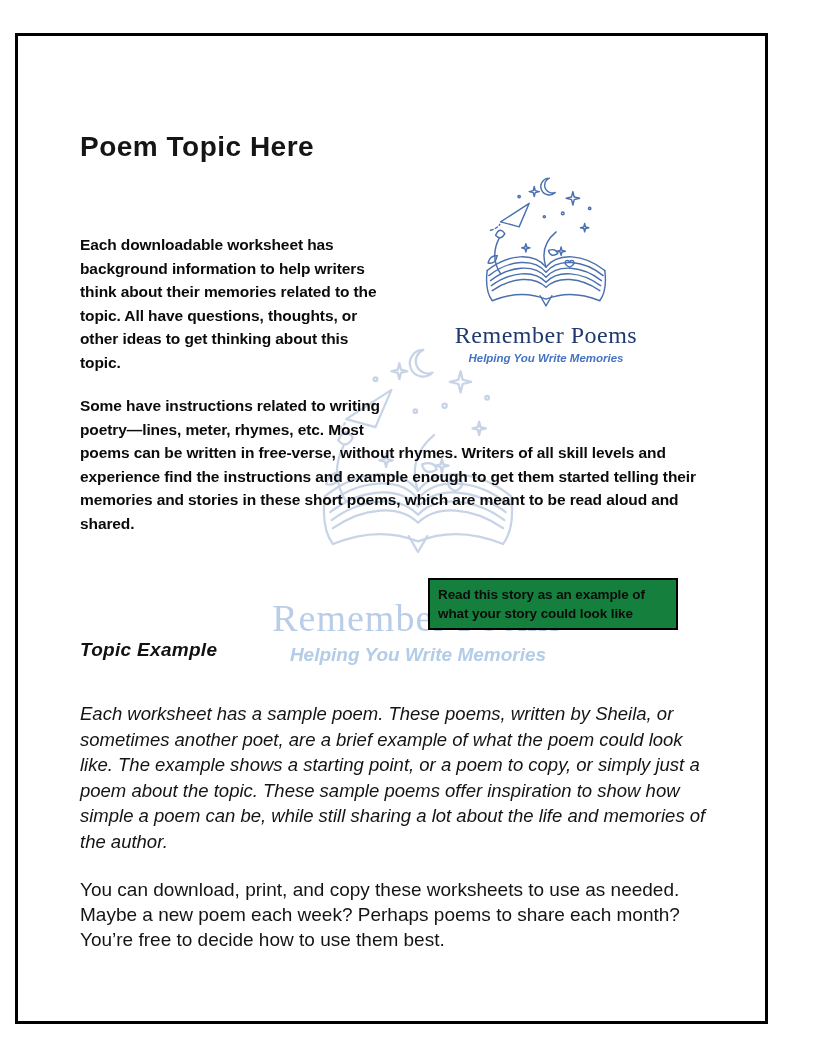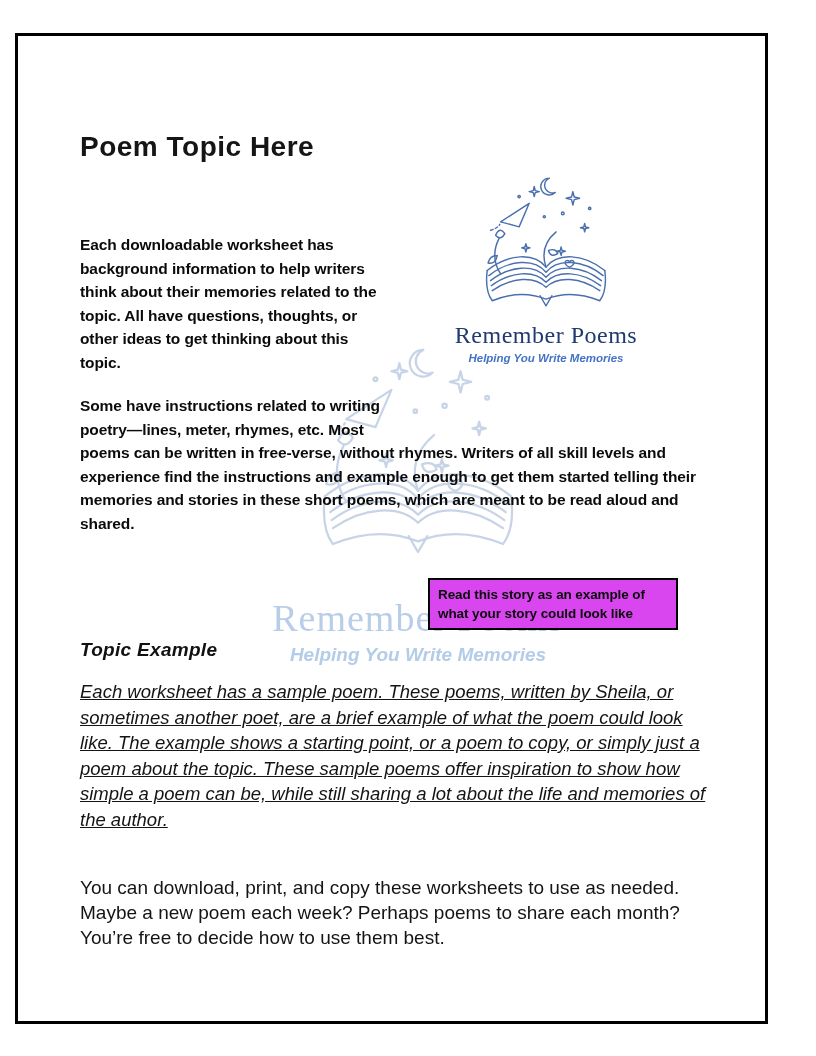--- a/index.html
+++ b/index.html
@@ -63,29 +63,28 @@
   p.instr  { margin-top: 20px; }
   h2.section-heading {
     margin-top: 104px;
     font-size: 19px;
     font-weight: 700;
     font-style: italic;
     letter-spacing: 0.3px;
     color: #111;
   }
   p.italic-para {
-    margin-top: 18px;
+    margin-top: 40px;
     font-style: italic;
     font-size: 18.5px;
     line-height: 25.5px;
     color: #141414;
-    text-decoration: underline;
   }
   p.regular-para {
-    margin-top: 43px;
+    margin-top: 23px;
     font-size: 19px;
     line-height: 25px;
     color: #141414;
   }
   .watermark {
     position: absolute;
     left: 248px; top: 342px;
     width: 340px;
     text-align: center;
     z-index: 0;
@@ -107,21 +106,21 @@
     color: #b3cce8;
     margin-top: 4px;
     white-space: nowrap;
   }
   .callout {
     position: absolute;
     left: 428px; top: 578px;
     width: 250px;
     min-height: 48px;
     border: 2px solid #000;
-    background: #d946ef;
+    background: #15803d;
     padding: 5px 8px;
     font-weight: 700;
     font-size: 13.5px;
     line-height: 19px;
     letter-spacing: -0.1px;
     z-index: 2;
     color: #0b0b0b;
   }
 </style>
 </head>

